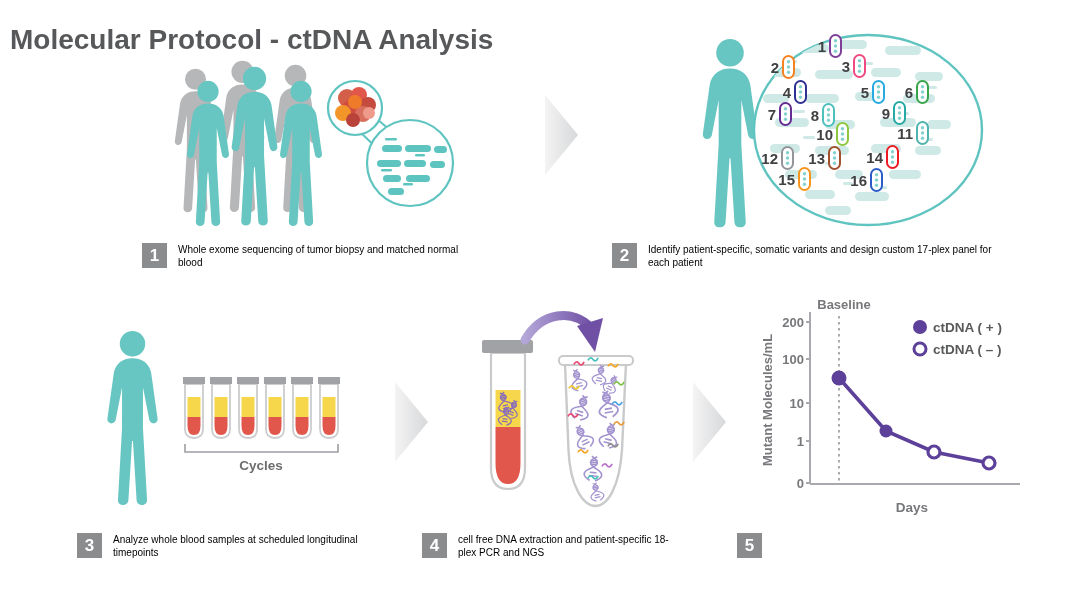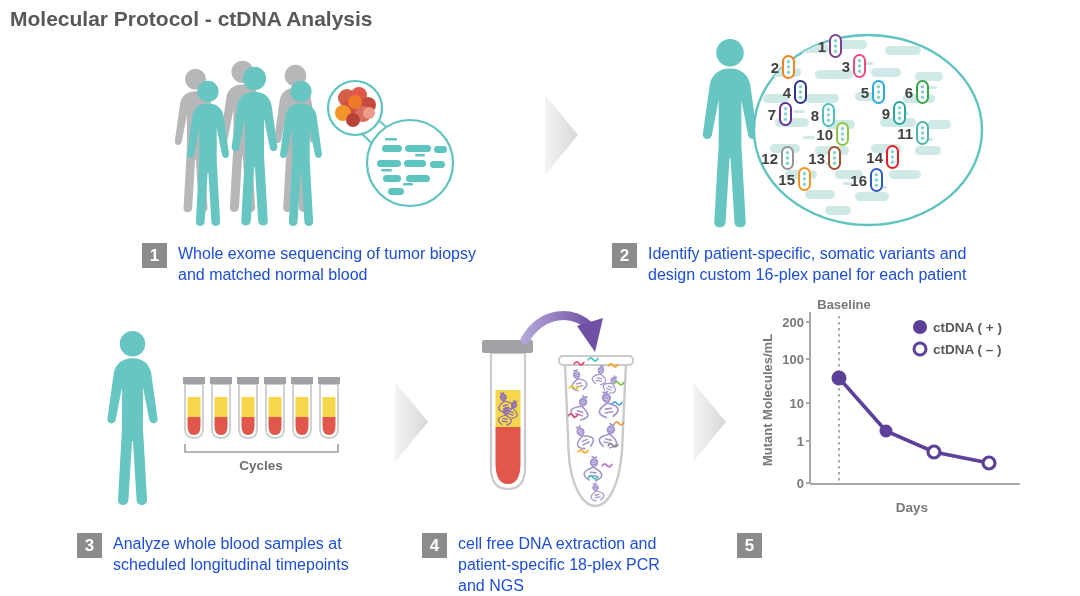--- a/index.html
+++ b/index.html
@@ -1,23 +1,23 @@
 <!DOCTYPE html>
 <html><head>
 <meta charset="utf-8">
 <style>
   html,body{margin:0;padding:0;background:#fff;}
   #stage{position:relative;width:1080px;height:596px;background:#fff;overflow:hidden;
          font-family:"Liberation Sans",sans-serif;}
-  #title{position:absolute;left:10px;top:7px;font-size:21px;font-weight:bold;color:#57585a;}
+  #title{position:absolute;left:10px;top:24px;font-size:28px;font-weight:bold;color:#57585a;}
   .art{position:absolute;}
   .caption{position:absolute;display:flex;gap:11px;align-items:flex-start;}
   .badge{width:25px;height:25px;background:#8a8c8e;color:#fff;font-weight:bold;font-size:17px;
          display:flex;align-items:center;justify-content:center;flex:0 0 25px;}
-  .cap-text{font-size:16px;color:#1d4ed8;line-height:1.32;}
+  .cap-text{font-size:10px;color:#000000;line-height:1.32;}
   .variant-num{font-weight:bold;font-size:15px;fill:#414042;}
   .chart-label{font-weight:bold;fill:#77787b;}
   text{font-family:"Liberation Sans",sans-serif;}
 </style>
 </head>
 <body>
 
 <div id="stage">
 
   <div id="title">Molecular Protocol - ctDNA Analysis</div>
@@ -244,21 +244,21 @@
         </g>
       </g>
   </svg>
 
   <div class="caption" style="left:142px;top:243px">
     <div class="badge">1</div>
     <div class="cap-text" style="width:305px">Whole exome sequencing of tumor biopsy and matched normal blood</div>
   </div>
   <div class="caption" style="left:612px;top:243px">
     <div class="badge">2</div>
-    <div class="cap-text" style="width:345px">Identify patient-specific, somatic variants and design custom 16-plex panel for each patient</div>
+    <div class="cap-text" style="width:345px">Identify patient-specific, somatic variants and design custom 17-plex panel for each patient</div>
   </div>
 
   <svg class="art" style="left:85px;top:325px" width="290" height="192" viewBox="0 0 290 192">
     <use href="#person" x="2" y="5" width="91" height="182" fill="#67c6c2"></use>
     <g id="tube-row-layer">
         <path d="M100,59 L100,104 Q100,113 109,113 Q118,113 118,104 L118,59 Z" fill="#fff" stroke="#cbcccd" stroke-width="1.8"></path>
         <rect x="102.5" y="72" width="13" height="20" fill="#f6d64a"></rect>
         <path d="M102.5,92 L102.5,101 Q102.5,110 109,110 Q115.5,110 115.5,101 L115.5,92 Z" fill="#e2574c"></path>
         <rect x="98" y="52" width="22" height="7" fill="#a0a2a5"></rect>
         <path d="M127,59 L127,104 Q127,113 136,113 Q145,113 145,104 L145,59 Z" fill="#fff" stroke="#cbcccd" stroke-width="1.8"></path>

